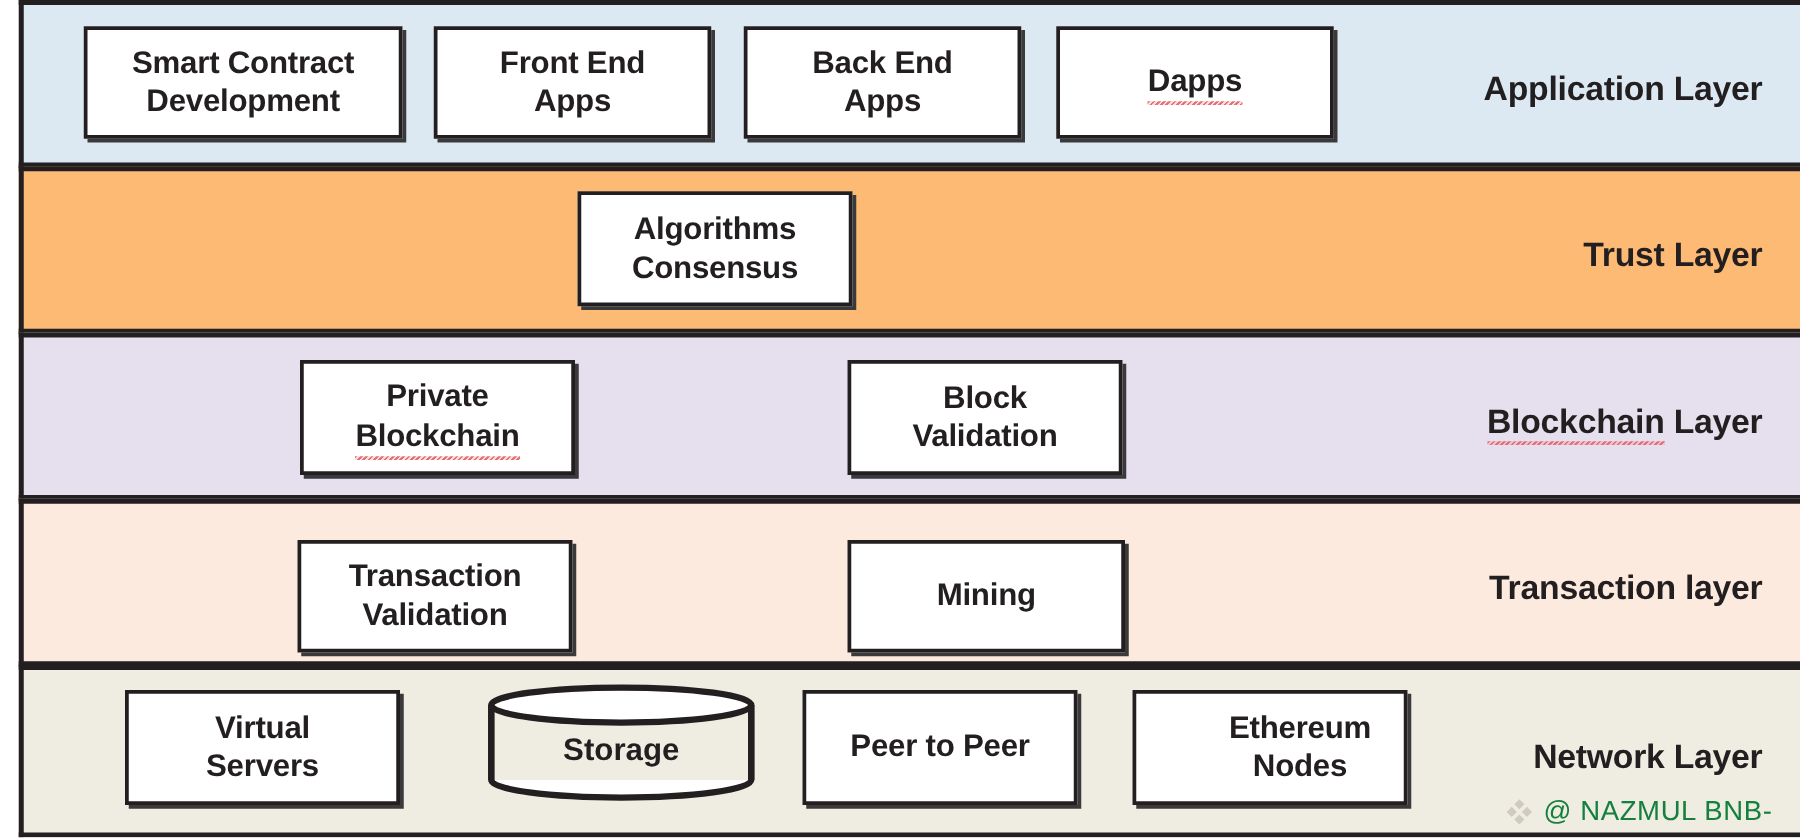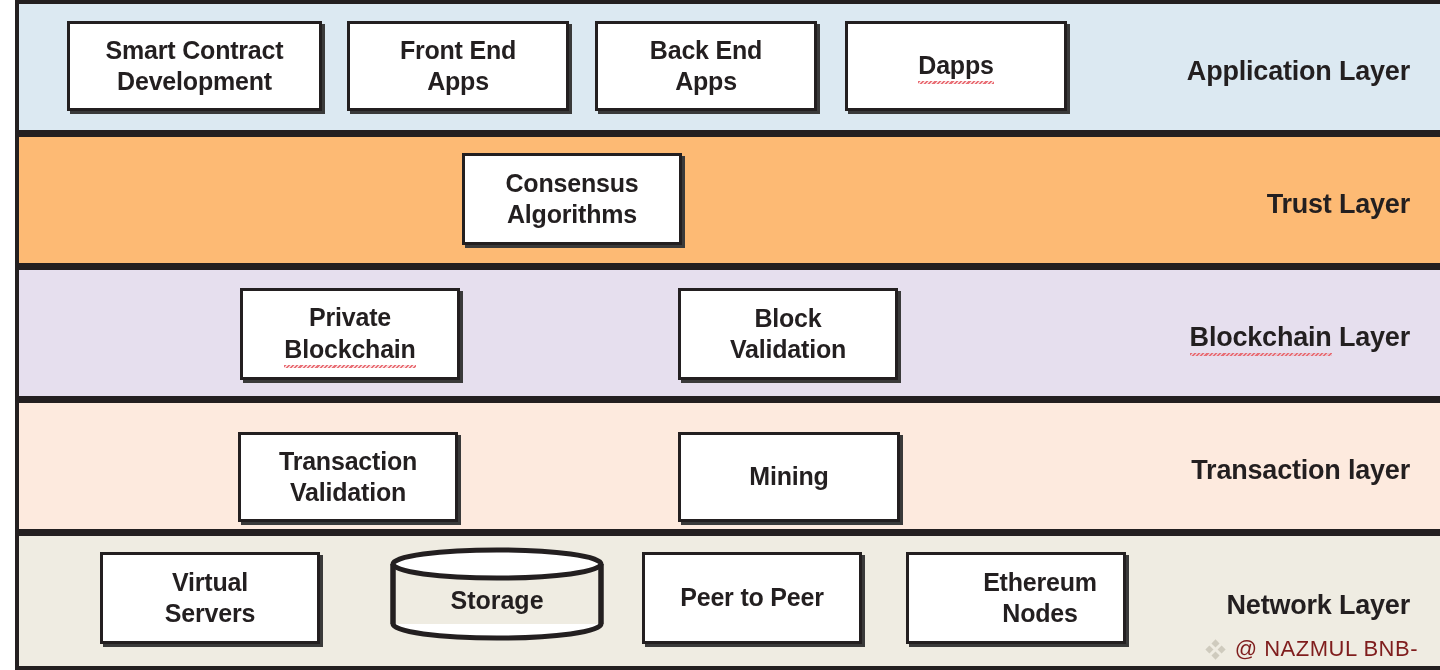--- a/index.html
+++ b/index.html
@@ -118,21 +118,21 @@
   }
 
   
   .watermark {
     position: absolute;
     right: 22px;
     bottom: 8px;
     display: flex;
     align-items: center;
     gap: 7px;
-    color: #7f1d1d;
+    color: #15803d;
     font-size: 22px;
     letter-spacing: 0.5px;
     user-select: none;
   }
   .watermark .wm-logo {
     display: block;
     width: 25px;
     height: 25px;
   }
 </style>
@@ -172,22 +172,22 @@
         <span class="line sq">Dapps</span>
       </span>
     </div>
 
     <div class="layer layer-trust">
       <div class="layer-label" style="top:52px;">Trust Layer</div>
     </div>
 
     <div class="node" style="left:447px; top:153px; width:220px; height:92px;">
       <span class="txt">
+        <span class="line">Algorithms</span>
         <span class="line">Consensus</span>
-        <span class="line">Algorithms</span>
       </span>
     </div>
 
     <div class="layer layer-chain">
       <div class="layer-label" style="top:52px;">
         <span class="sq">Blockchain</span>
         <span>Layer</span>
       </div>
     </div>
 

